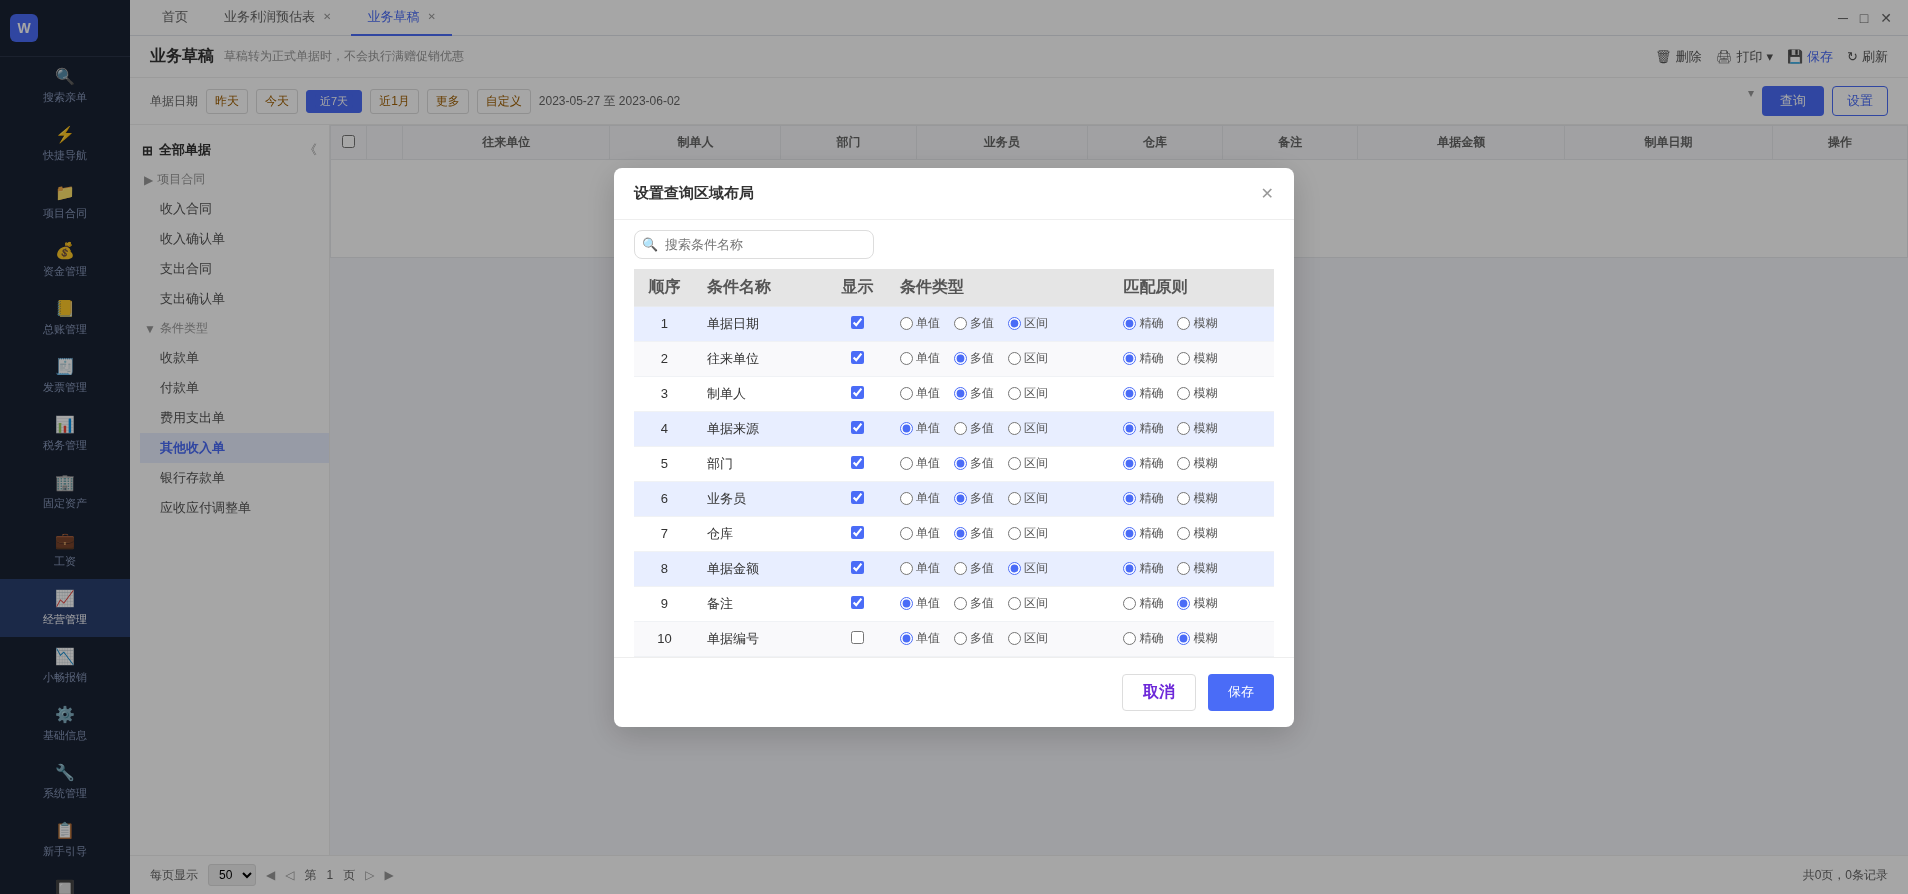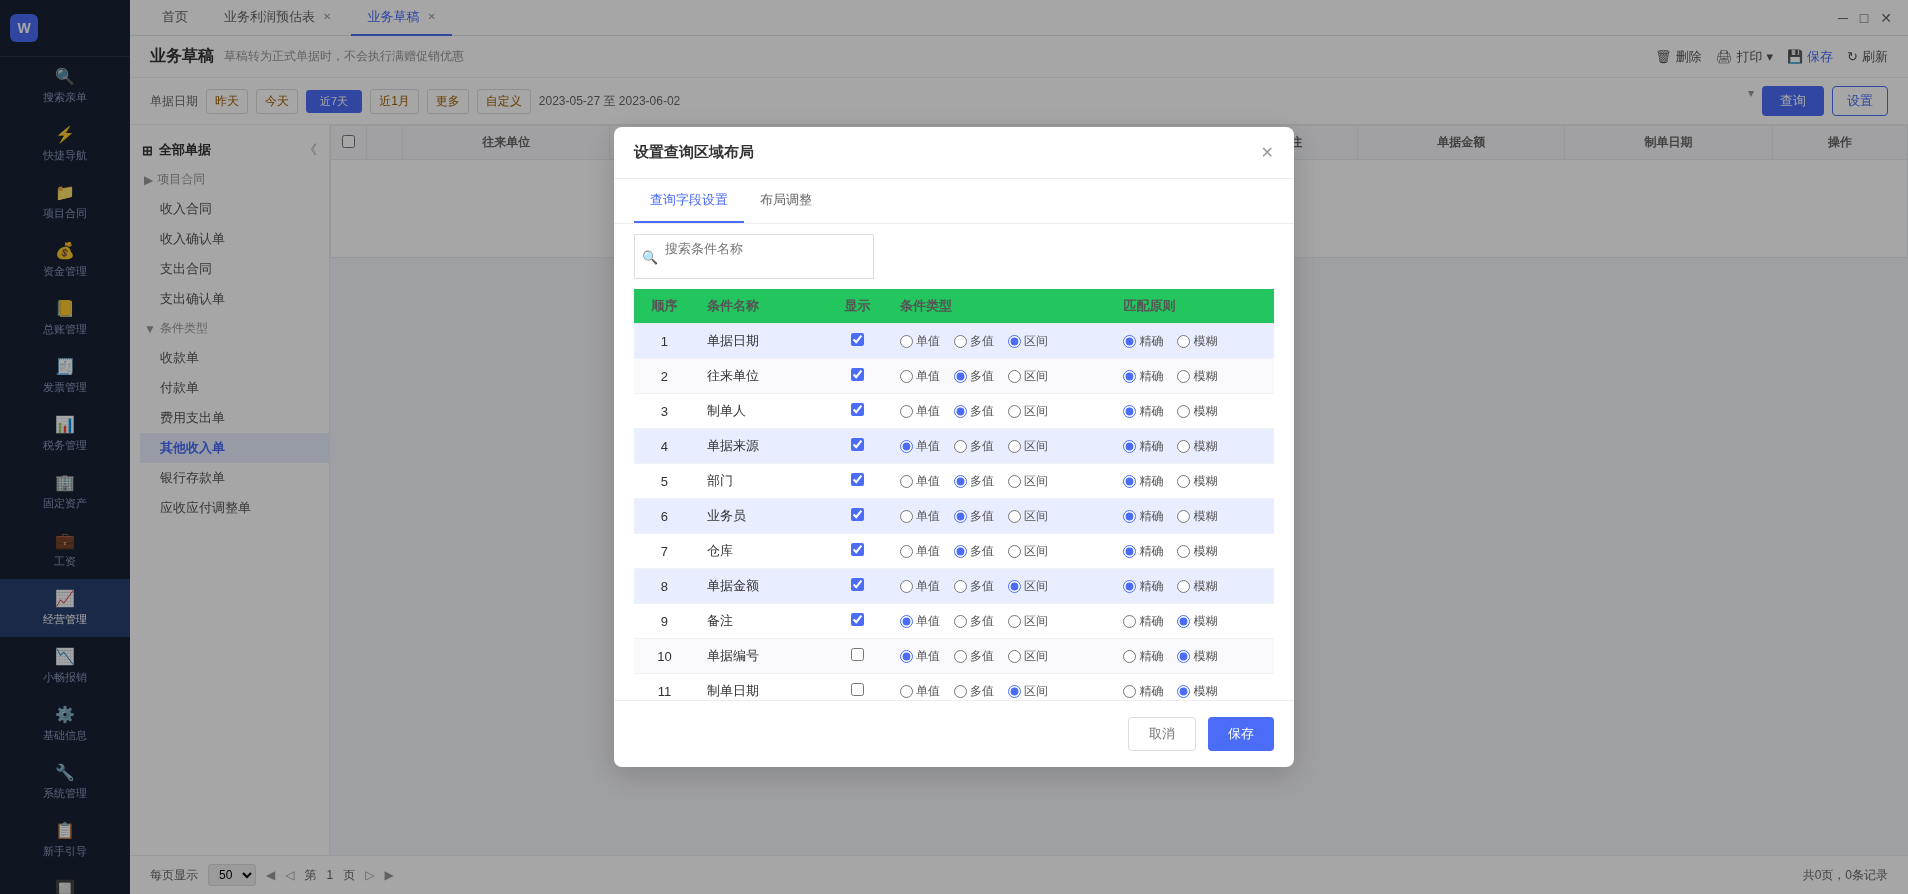--- a/index.html
+++ b/index.html
@@ -77,42 +77,42 @@
     .modal-close { cursor: pointer; color: #999; font-size: 16px; }
     .modal-body { flex: 1; overflow: hidden; display: flex; flex-direction: column; }
 
     
     .modal-tabs { display: flex; gap: 0; border-bottom: 1px solid #eee; padding: 0 20px; }
     .modal-tab { padding: 12px 16px; font-size: 13px; color: #666; cursor: pointer; border-bottom: 2px solid transparent; }
     .modal-tab.active { color: #4a6cf7; border-bottom-color: #4a6cf7; }
 
     
     .modal-search { padding: 10px 20px; display: flex; align-items: center; }
-    .modal-search-input { border: 1px solid #ddd; border-radius: 0; padding: 6px 12px 22px 30px; font-size: 13px; width: 240px; outline: none; }
+    .modal-search-input { border: 1px solid #ddd; border-radius: 8px; padding: 6px 12px 6px 30px; font-size: 13px; width: 240px; outline: none; }
     .search-wrapper { position: relative; }
     .search-icon-inner { position: absolute; left: 8px; top: 50%; transform: translateY(-50%); color: #999; font-size: 13px; }
 
     
     .modal-table-wrapper { flex: 1; overflow-y: auto; padding: 0 20px; }
     .settings-table { width: 100%; border-collapse: collapse; }
-    .settings-table th { background: #22c55e; padding: 8px 12px; font-size: 13px; color: #555; text-align: left; border-bottom: 1px solid #e8eaed; position: sticky; top: 0; z-index: 2; }
+    .settings-table th { background: #e5e5e5; padding: 8px 12px; font-size: 16px; color: #555; text-align: left; border-bottom: 1px solid #e8eaed; position: sticky; top: 0; z-index: 2; }
     .settings-table td { padding: 8px 12px; font-size: 13px; border-bottom: 1px solid #f0f2f5; vertical-align: middle; }
     .settings-table tr:nth-child(even) { background: #f9f9fb; }
     .settings-table tr:nth-child(odd) { background: #fff; }
     .settings-table tr.highlight { background: #e8eeff !important; }
 
     
     .radio-group { display: flex; gap: 14px; align-items: center; }
     .radio-label { display: flex; align-items: center; gap: 3px; font-size: 12px; color: #555; white-space: nowrap; }
     .radio-label input[type="radio"] { accent-color: #4a6cf7; }
     .checkbox-input { accent-color: #4a6cf7; }
 
     
     .modal-footer { padding: 16px 20px; border-top: 1px solid #eee; display: flex; justify-content: flex-end; gap: 12px; }
-    .btn-cancel { background: #fff; border: 1px solid #ddd; padding: 7px 20px; border-radius: 4px; cursor: pointer; font-size: 13px; color: #737373; }
+    .btn-cancel { background: #fff; border: 1px solid #ddd; padding: 7px 20px; border-radius: 4px; cursor: pointer; font-size: 16px; color: #6d28d9; font-weight: bold; }
     .btn-save { background: #4a6cf7; border: none; padding: 7px 20px; border-radius: 4px; cursor: pointer; font-size: 13px; color: #fff; }
 
     
     .modal-table-wrapper::-webkit-scrollbar { width: 6px; }
     .modal-table-wrapper::-webkit-scrollbar-track { background: #f0f0f0; }
     .modal-table-wrapper::-webkit-scrollbar-thumb { background: #ccc; border-radius: 3px; }
 
     .tag-7d { background: #4a6cf7; color: #fff; border-radius: 3px; padding: 1px 5px; font-size: 11px; }
   </style>
 </head>
@@ -329,28 +329,20 @@
 <div class="modal-overlay">
   <div class="modal">
 
     <div class="modal-header">
       <span class="modal-title">设置查询区域布局</span>
       <span class="modal-close">✕</span>
     </div>
 
     <div class="modal-body">
 
-      <div class="modal-tabs">
-        <div class="modal-tab active">
-          <span>查询字段设置</span>
-        </div>
-        <div class="modal-tab">
-          <span>布局调整</span>
-        </div>
-      </div>
 
       <div class="modal-search">
         <div class="search-wrapper">
           <span class="search-icon-inner">🔍</span>
           <input type="text" class="modal-search-input" placeholder="搜索条件名称" style="">
         </div>
       </div>
 
       <div class="modal-table-wrapper">
         <table class="settings-table">
@@ -537,38 +529,20 @@
                     <label class="radio-label"><input type="radio" name="type_10" style="">区间</label>
                   </div>
                 </td>
                 <td>
                   <div class="radio-group">
                     <label class="radio-label"><input type="radio" name="match_10" style="">精确</label>
                     <label class="radio-label"><input type="radio" name="match_10" checked="" style="">模糊</label>
                   </div>
                 </td>
               </tr>
-              <tr>
-                <td style="text-align: center;">11</td>
-                <td>制单日期</td>
-                <td style="text-align: center;"><input type="checkbox" class="checkbox-input" style=""></td>
-                <td>
-                  <div class="radio-group">
-                    <label class="radio-label"><input type="radio" name="type_11" style="">单值</label>
-                    <label class="radio-label"><input type="radio" name="type_11" style="">多值</label>
-                    <label class="radio-label"><input type="radio" name="type_11" checked="" style="">区间</label>
-                  </div>
-                </td>
-                <td>
-                  <div class="radio-group">
-                    <label class="radio-label"><input type="radio" name="match_11" style="">精确</label>
-                    <label class="radio-label"><input type="radio" name="match_11" checked="" style="">模糊</label>
-                  </div>
-                </td>
-              </tr>
             </tbody>
         </table>
       </div>
     </div>
 
     <div class="modal-footer">
       <button class="btn-cancel">取消</button>
       <button class="btn-save">保存</button>
     </div>
   </div>

